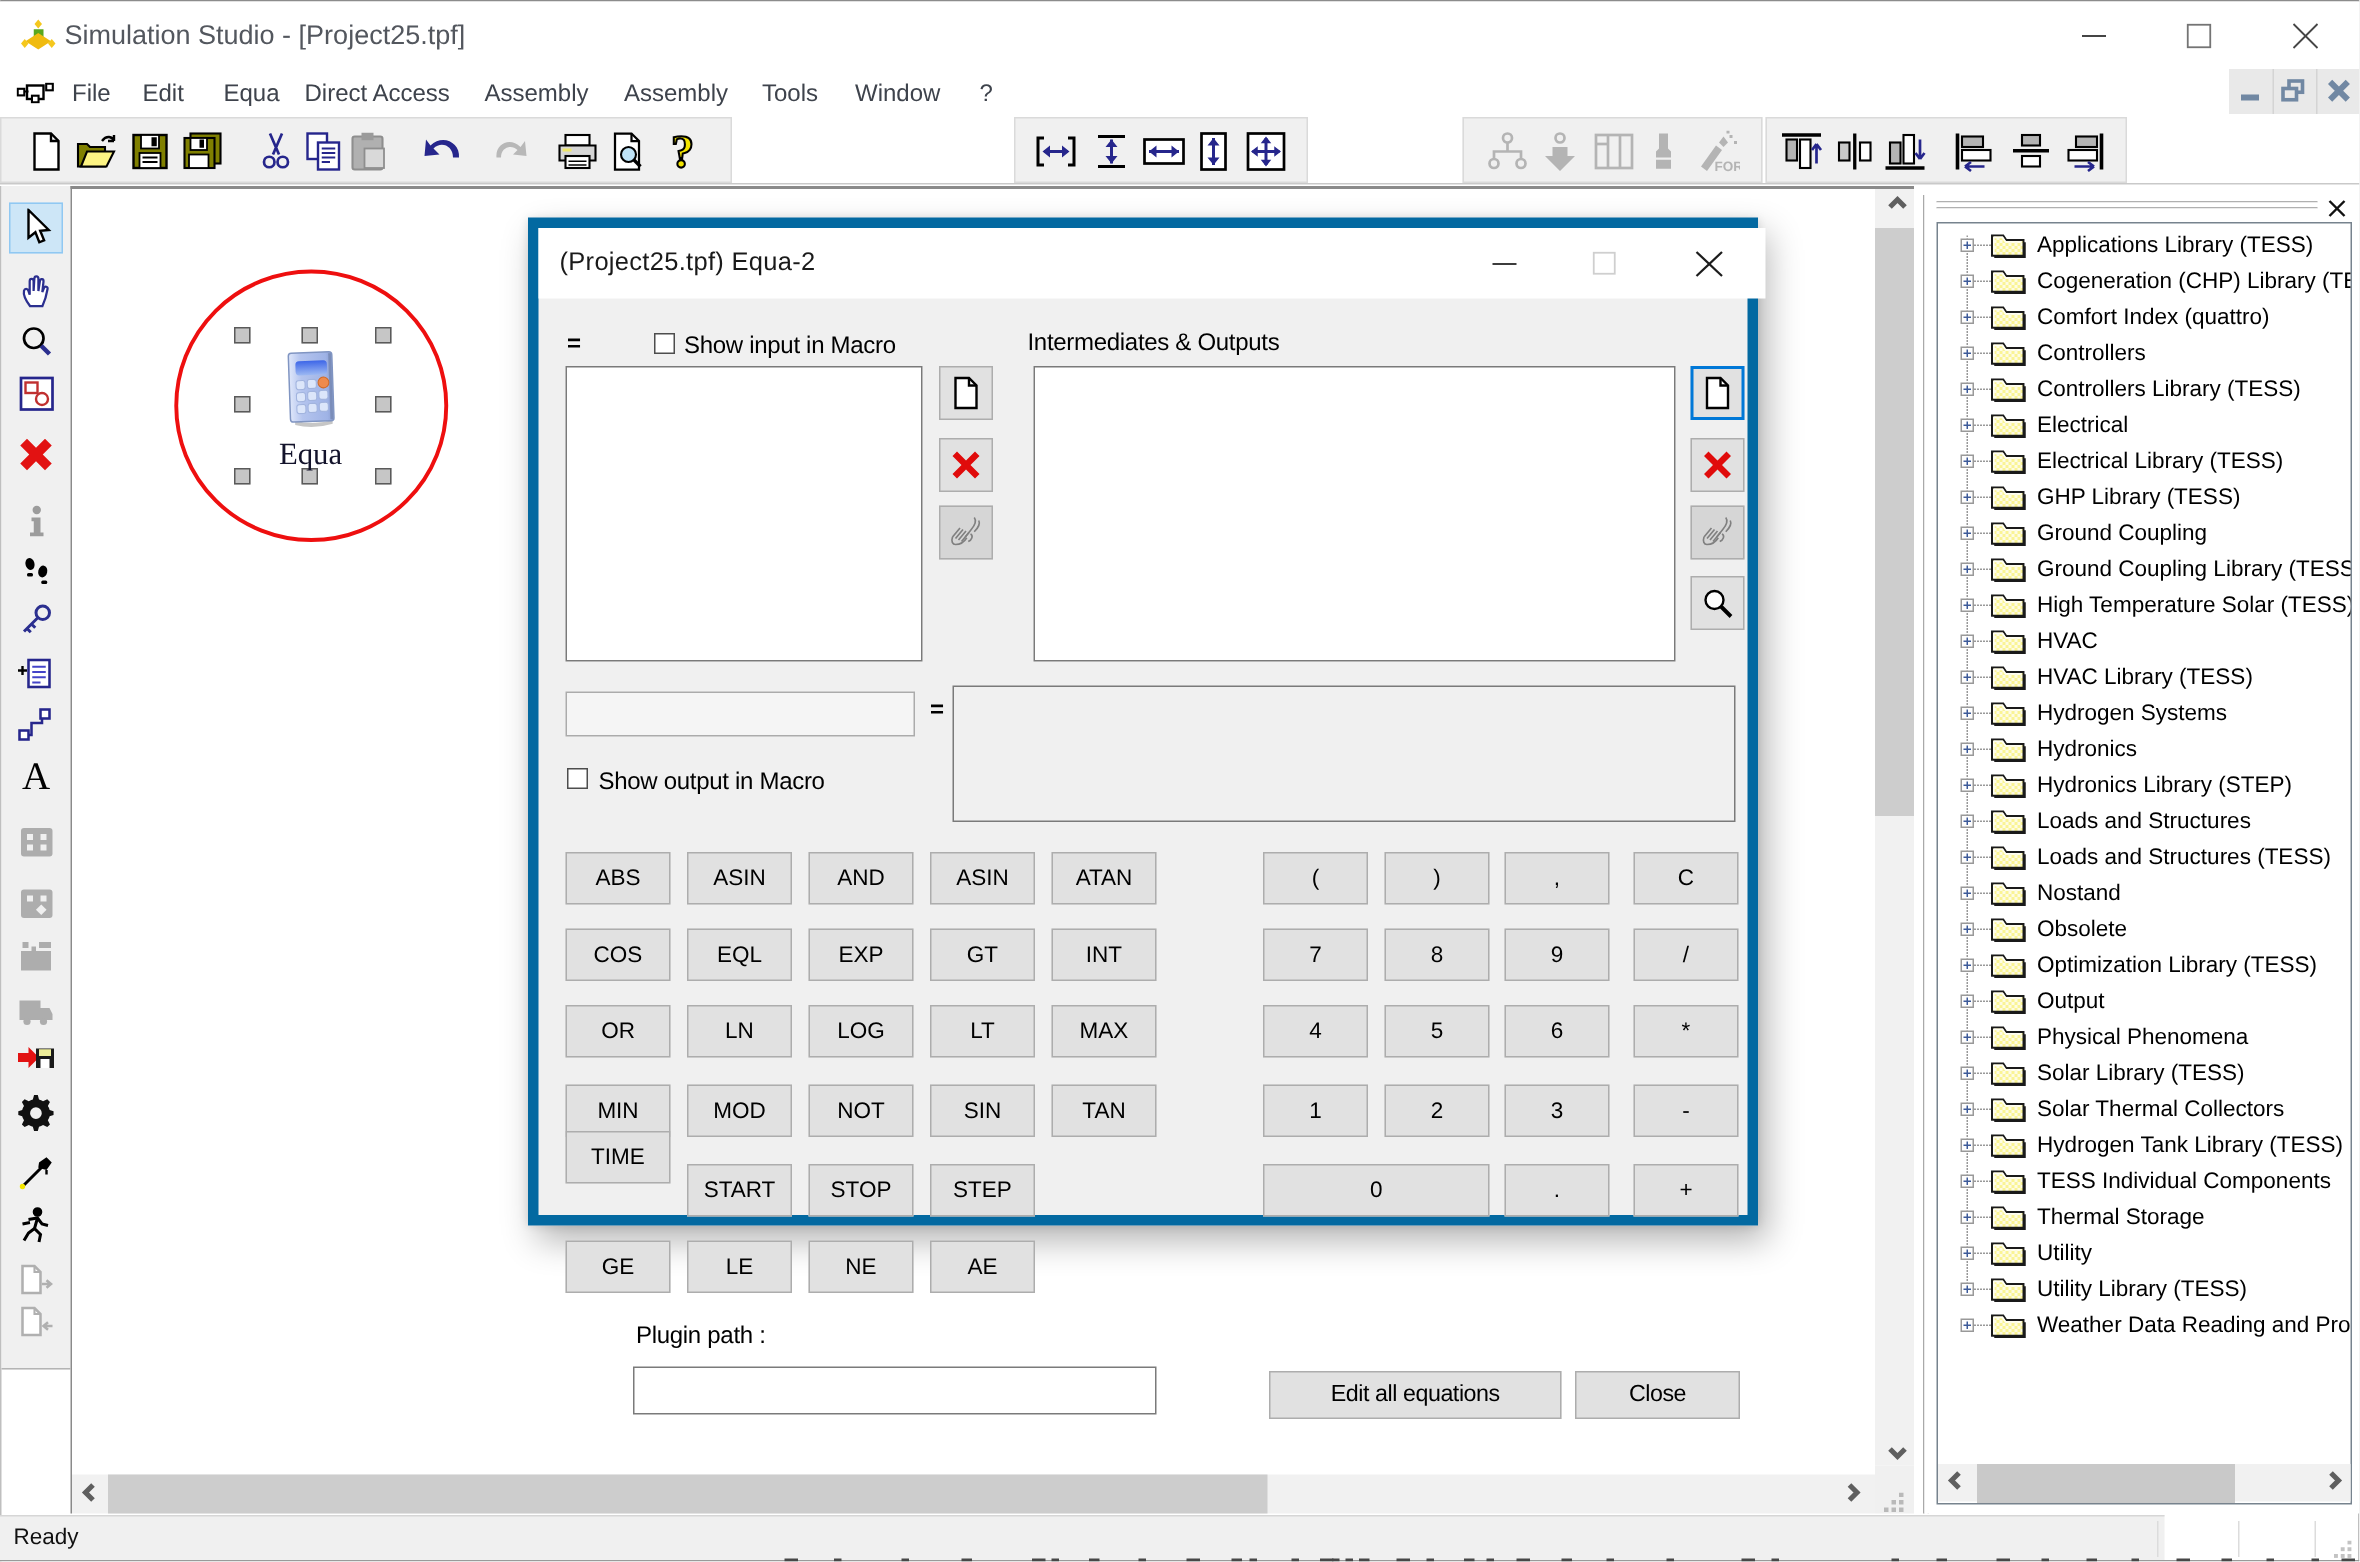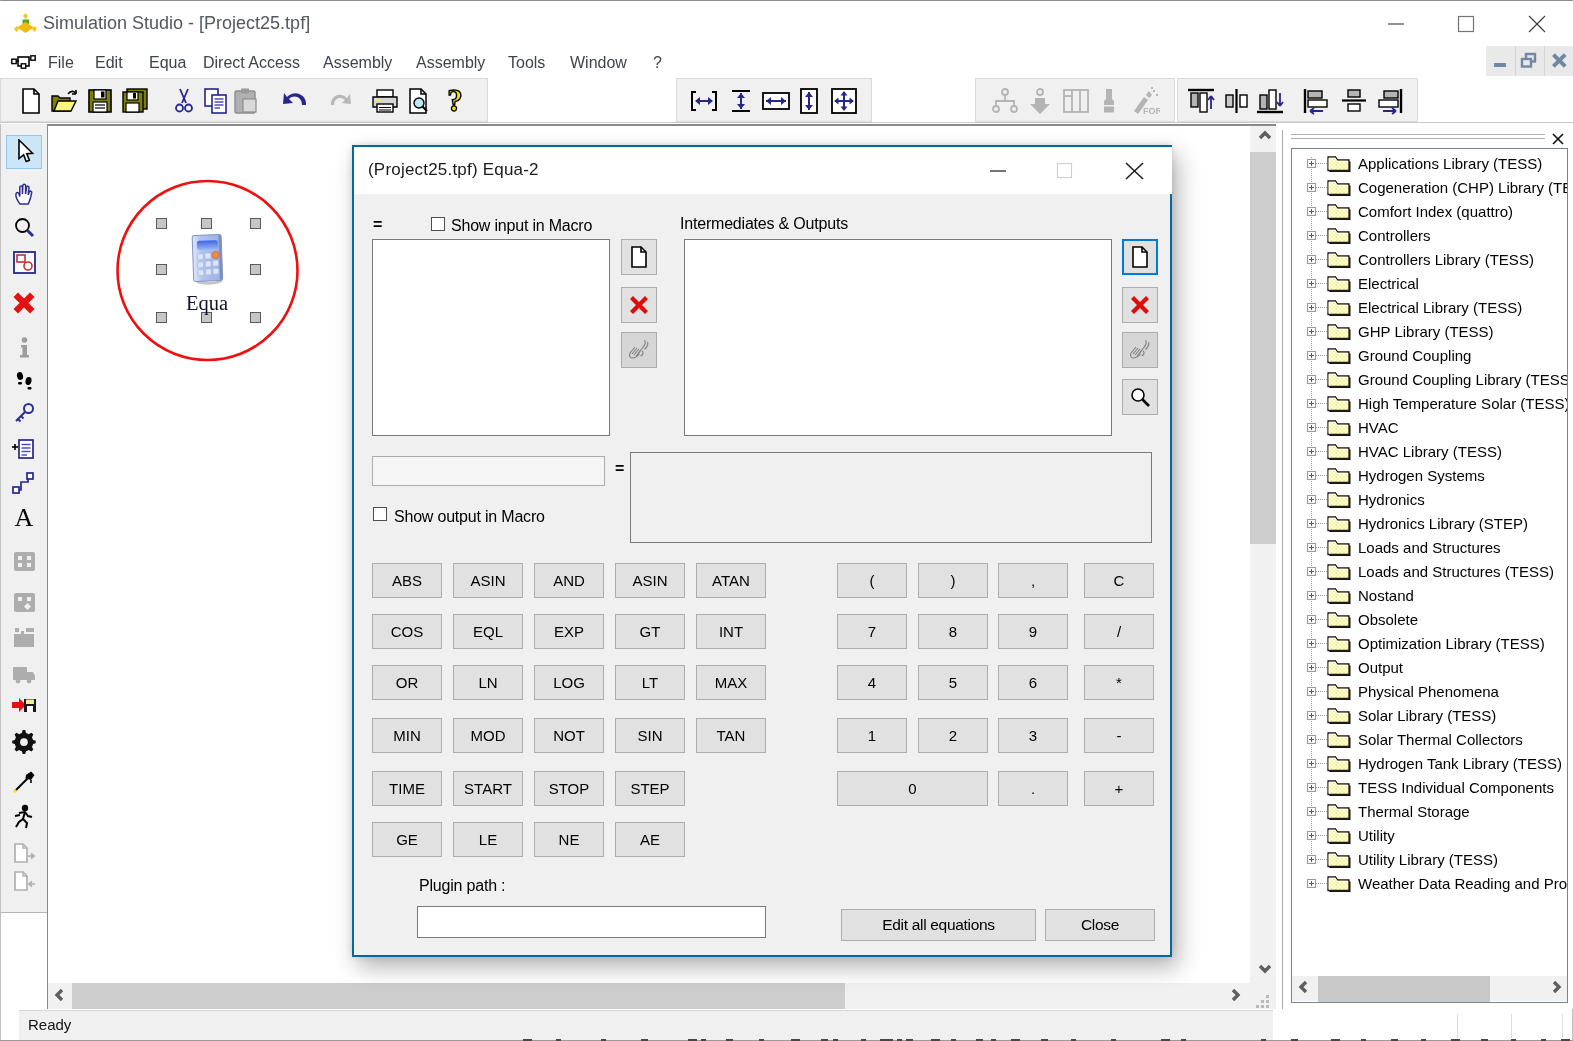--- a/index.html
+++ b/index.html
@@ -36,32 +36,32 @@
 #treebox { position:absolute; left:1291px; top:148px; width:277px; height:855px; border:1px solid #77838e; background:#fff; overflow:hidden; }
 .trow { position:absolute; left:0; height:24px; width:300px; }
 .texp { position:absolute; left:15px; top:7px; width:9px; height:9px; background:#fdfdfd; border:1px solid #999; }
 .texp:before { content:""; position:absolute; left:1px; top:3px; width:5px; height:1px; background:#3c5a99; }
 .texp:after { content:""; position:absolute; left:3px; top:1px; width:1px; height:5px; background:#3c5a99; }
 .tlabel { position:absolute; left:66px; top:3px; font-size:15px; color:#000; white-space:nowrap; }
 #treehscroll { position:absolute; left:1292px; top:976px; width:275px; height:25px; background:#f1f1f1; }
 #treehthumb { position:absolute; left:26px; top:0; width:172px; height:26px; background:#c9c9c9; }
 
 
-#dialog { position:absolute; left:352px; top:145px; width:820px; height:812px; background:#f0f0f0; border:2px solid #0369a1; box-shadow: 6px 10px 22px rgba(0,0,0,0.30), 0 0 6px rgba(0,0,0,0.12); text-decoration: underline; }
+#dialog { position:absolute; left:352px; top:145px; width:820px; height:672px; background:#f0f0f0; border:7px solid #0369a1; box-shadow: 6px 10px 22px rgba(0,0,0,0.30), 0 0 6px rgba(0,0,0,0.12); text-decoration: underline; }
 #dlgtitle { position:absolute; left:0; top:0; width:818px; height:47px; background:#fff; }
 #dlgtitletext { position:absolute; left:14px; top:13px; font-size:17px; letter-spacing:0.2px; color:#1a1a1a; }
 .listbox { position:absolute; background:#fff; border:1px solid #7a7a7a; }
 .sqbtn { position:absolute; width:36px; height:36px; background:#e1e1e1; border:1px solid #adadad; display:flex; align-items:center; justify-content:center; }
 .calcbtn { position:absolute; width:70px; height:35px; background:#e1e1e1; border:1px solid #adadad; font-size:15px; color:#000; display:flex; align-items:center; justify-content:center; }
 .cb { position:absolute; width:14px; height:14px; background:#fff; border:1px solid #4d4d4d; }
 .dlabel { position:absolute; font-size:16px; color:#000; letter-spacing:-0.2px; }
 .pushbtn { position:absolute; height:32px; background:#e1e1e1; border:1px solid #adadad; font-size:15.5px; letter-spacing:-0.3px; color:#000; display:flex; align-items:center; justify-content:center; }
 
 
-#statusbar { position:absolute; left:0; top:1010px; width:1254px; height:30px; background:#f0f0f0; border-top:1px solid #d6d6d6;margin-left:19px; }
+#statusbar { position:absolute; left:0; top:1010px; width:1443px; height:30px; background:#f0f0f0; border-top:1px solid #d6d6d6; }
 #statusbar .txt { position:absolute; left:9px; top:5px; font-size:15px; color:#111; }
 #botline { position:absolute; left:0; top:1040px; width:1573px; height:1px; background:#9a9a9a; }
 </style>
 </head>
 <body>
 <svg width="0" height="0" style="position:absolute">
   <defs>
     <pattern id="fchk" width="4" height="4" patternUnits="userSpaceOnUse">
       <rect width="4" height="4" fill="#faf495"></rect>
       <rect x="0" y="0" width="2" height="2" fill="#fefce3"></rect>
@@ -1004,21 +1004,21 @@
       <div class="calcbtn" style="left:18px;top:518px">OR</div>
       <div class="calcbtn" style="left:99px;top:518px">LN</div>
       <div class="calcbtn" style="left:180px;top:518px">LOG</div>
       <div class="calcbtn" style="left:261px;top:518px">LT</div>
       <div class="calcbtn" style="left:342px;top:518px">MAX</div>
       <div class="calcbtn" style="left:18px;top:571px">MIN</div>
       <div class="calcbtn" style="left:99px;top:571px">MOD</div>
       <div class="calcbtn" style="left:180px;top:571px">NOT</div>
       <div class="calcbtn" style="left:261px;top:571px">SIN</div>
       <div class="calcbtn" style="left:342px;top:571px">TAN</div>
-      <div class="calcbtn" style="left:18px;top:624px">TIME</div>
+      <div class="calcbtn" style="left:18px;top:602px">TIME</div>
       <div class="calcbtn" style="left:99px;top:624px">START</div>
       <div class="calcbtn" style="left:180px;top:624px">STOP</div>
       <div class="calcbtn" style="left:261px;top:624px">STEP</div>
       <div class="calcbtn" style="left:18px;top:675px">GE</div>
       <div class="calcbtn" style="left:99px;top:675px">LE</div>
       <div class="calcbtn" style="left:180px;top:675px">NE</div>
       <div class="calcbtn" style="left:261px;top:675px">AE</div>
       <div class="calcbtn" style="left:483px;top:416px">(</div>
       <div class="calcbtn" style="left:564px;top:416px">)</div>
       <div class="calcbtn" style="left:644px;top:416px">,</div>

